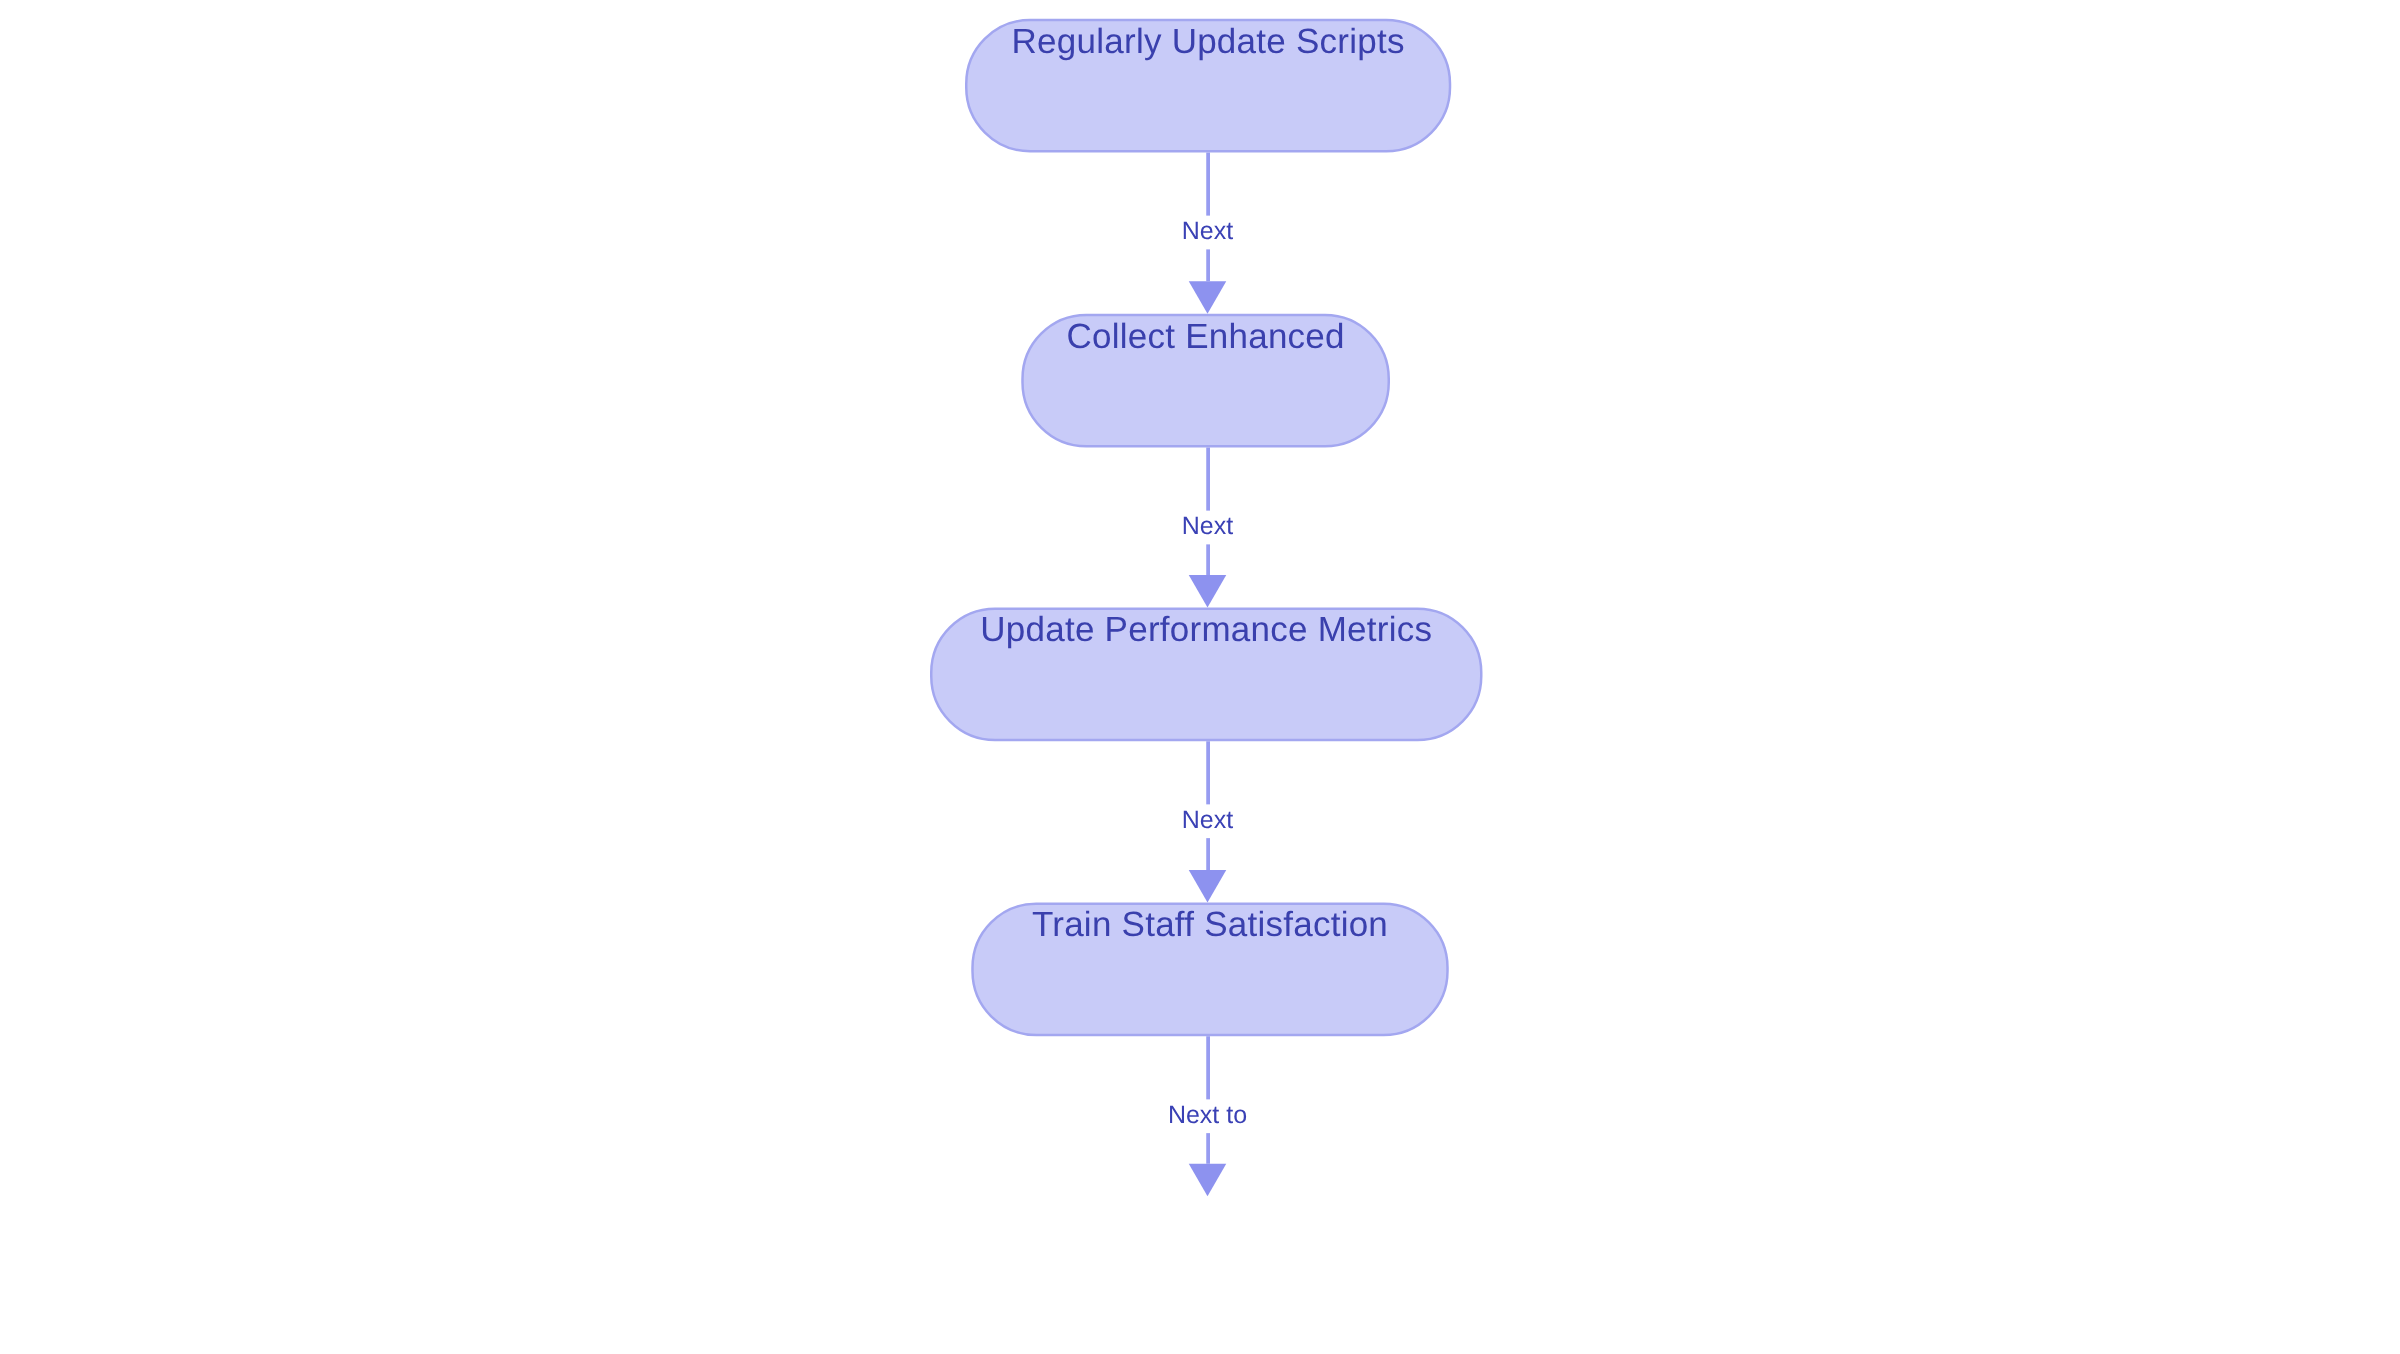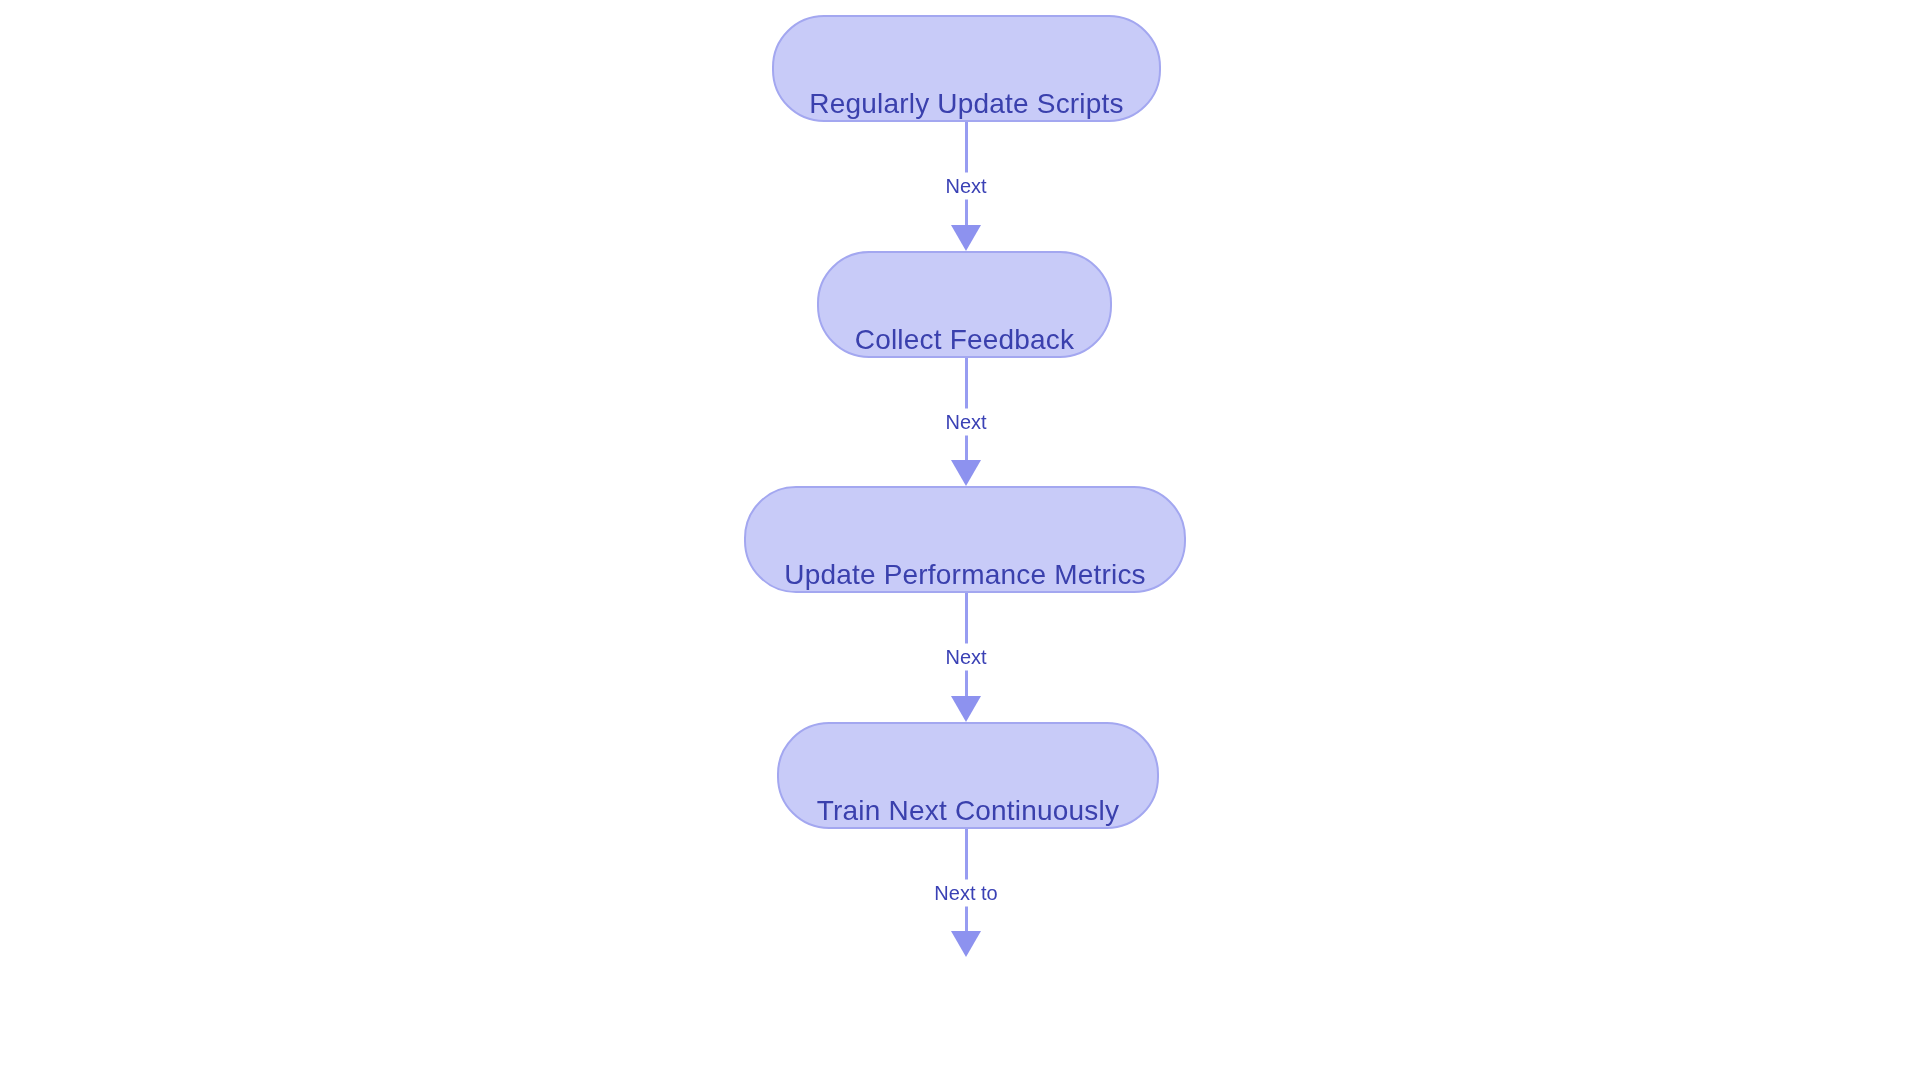--- a/index.html
+++ b/index.html
@@ -24,21 +24,21 @@
     background: var(--background);
     overflow: hidden;
   }
   .node {
     position: absolute;
     height: 107px;
     background: var(--node-fill);
     border: 2px solid var(--node-border);
     border-radius: 52px;
     display: flex;
-    align-items: flex-end;
+    align-items: flex-start;
     justify-content: center;
     color: var(--node-text);
     font-size: 28px;
     letter-spacing: 0.2px;
     white-space: nowrap;
   }
   .edge-line {
     position: absolute;
     left: 965px;
     width: 3px;
@@ -71,37 +71,37 @@
 
   <div class="node" style="left:772px; top:15px; width:389px;">
     <span>Regularly Update Scripts</span>
   </div>
 
   <div class="edge-line" style="top:122px; height:103px;"></div>
   <div class="edge-arrowhead" style="top:225px;"></div>
   <div class="edge-label" style="top:186px;">Next</div>
 
   <div class="node" style="left:817px; top:251px; width:295px;">
-    <span>Collect Feedback</span>
+    <span>Collect Enhanced</span>
   </div>
 
   <div class="edge-line" style="top:358px; height:102px;"></div>
   <div class="edge-arrowhead" style="top:460px;"></div>
   <div class="edge-label" style="top:422px;">Next</div>
 
   <div class="node" style="left:744px; top:486px; width:442px;">
     <span>Update Performance Metrics</span>
   </div>
 
   <div class="edge-line" style="top:593px; height:103px;"></div>
   <div class="edge-arrowhead" style="top:696px;"></div>
   <div class="edge-label" style="top:657px;">Next</div>
 
   <div class="node" style="left:777px; top:722px; width:382px;">
-    <span>Train Next Continuously</span>
+    <span>Train Staff Satisfaction</span>
   </div>
 
   <div class="edge-line" style="top:829px; height:102px;"></div>
   <div class="edge-arrowhead" style="top:931px;"></div>
   <div class="edge-label" style="top:893px;">Next to</div>
 
 
 </div>
 
 </body></html>

